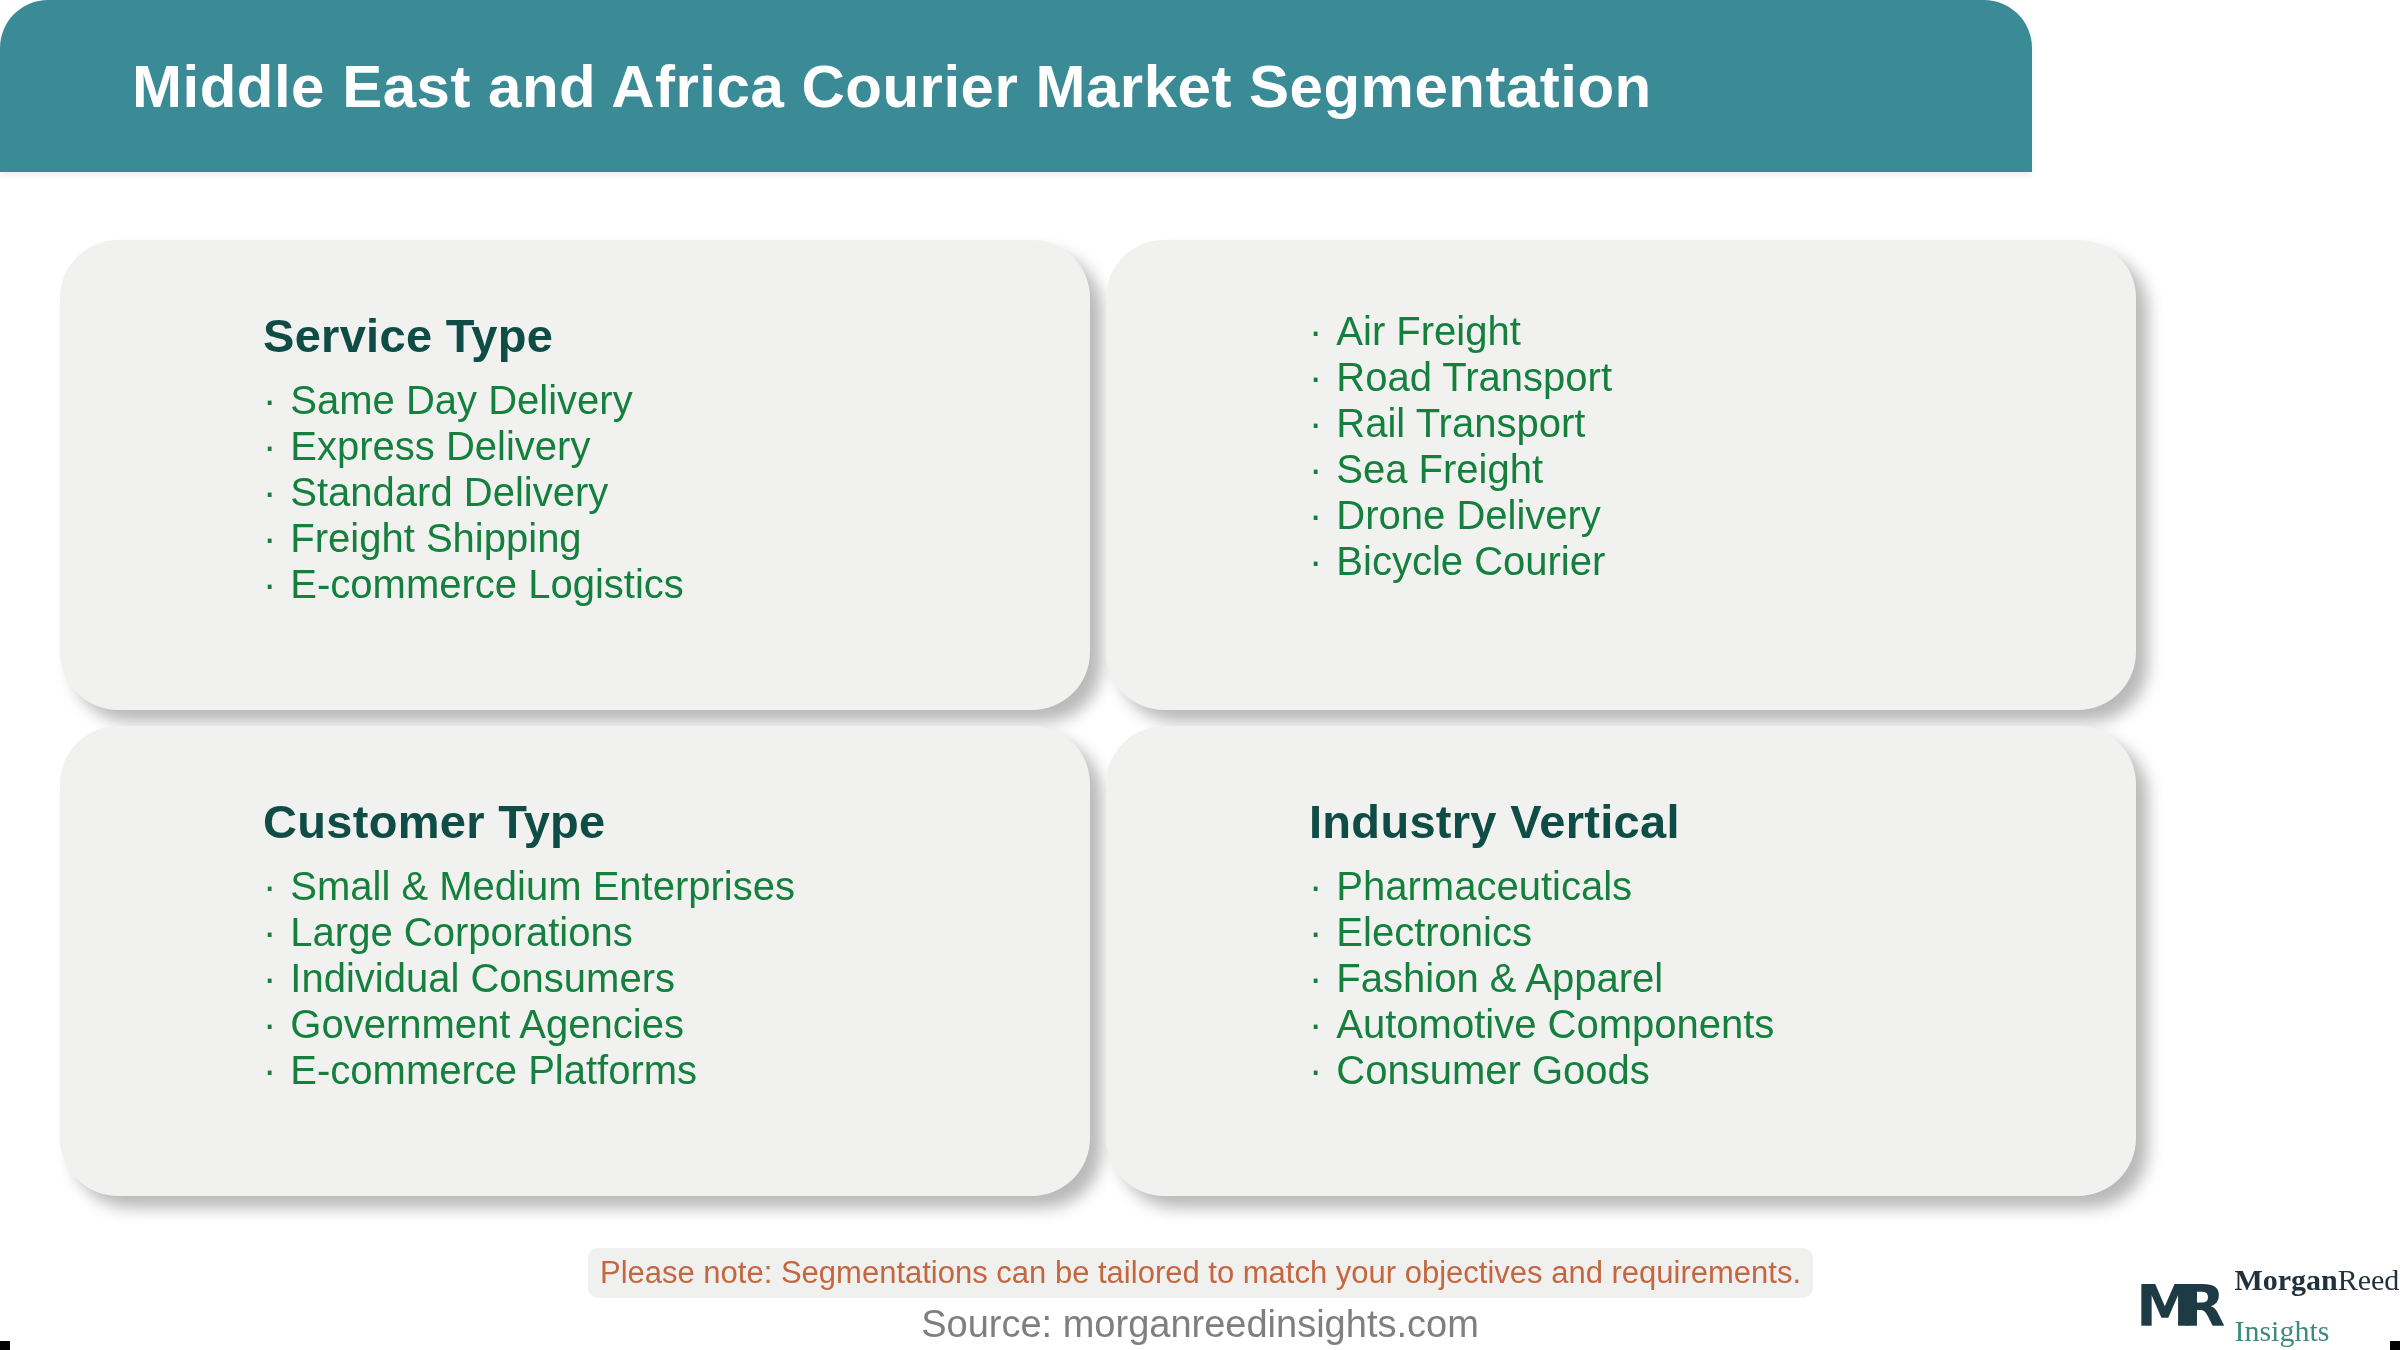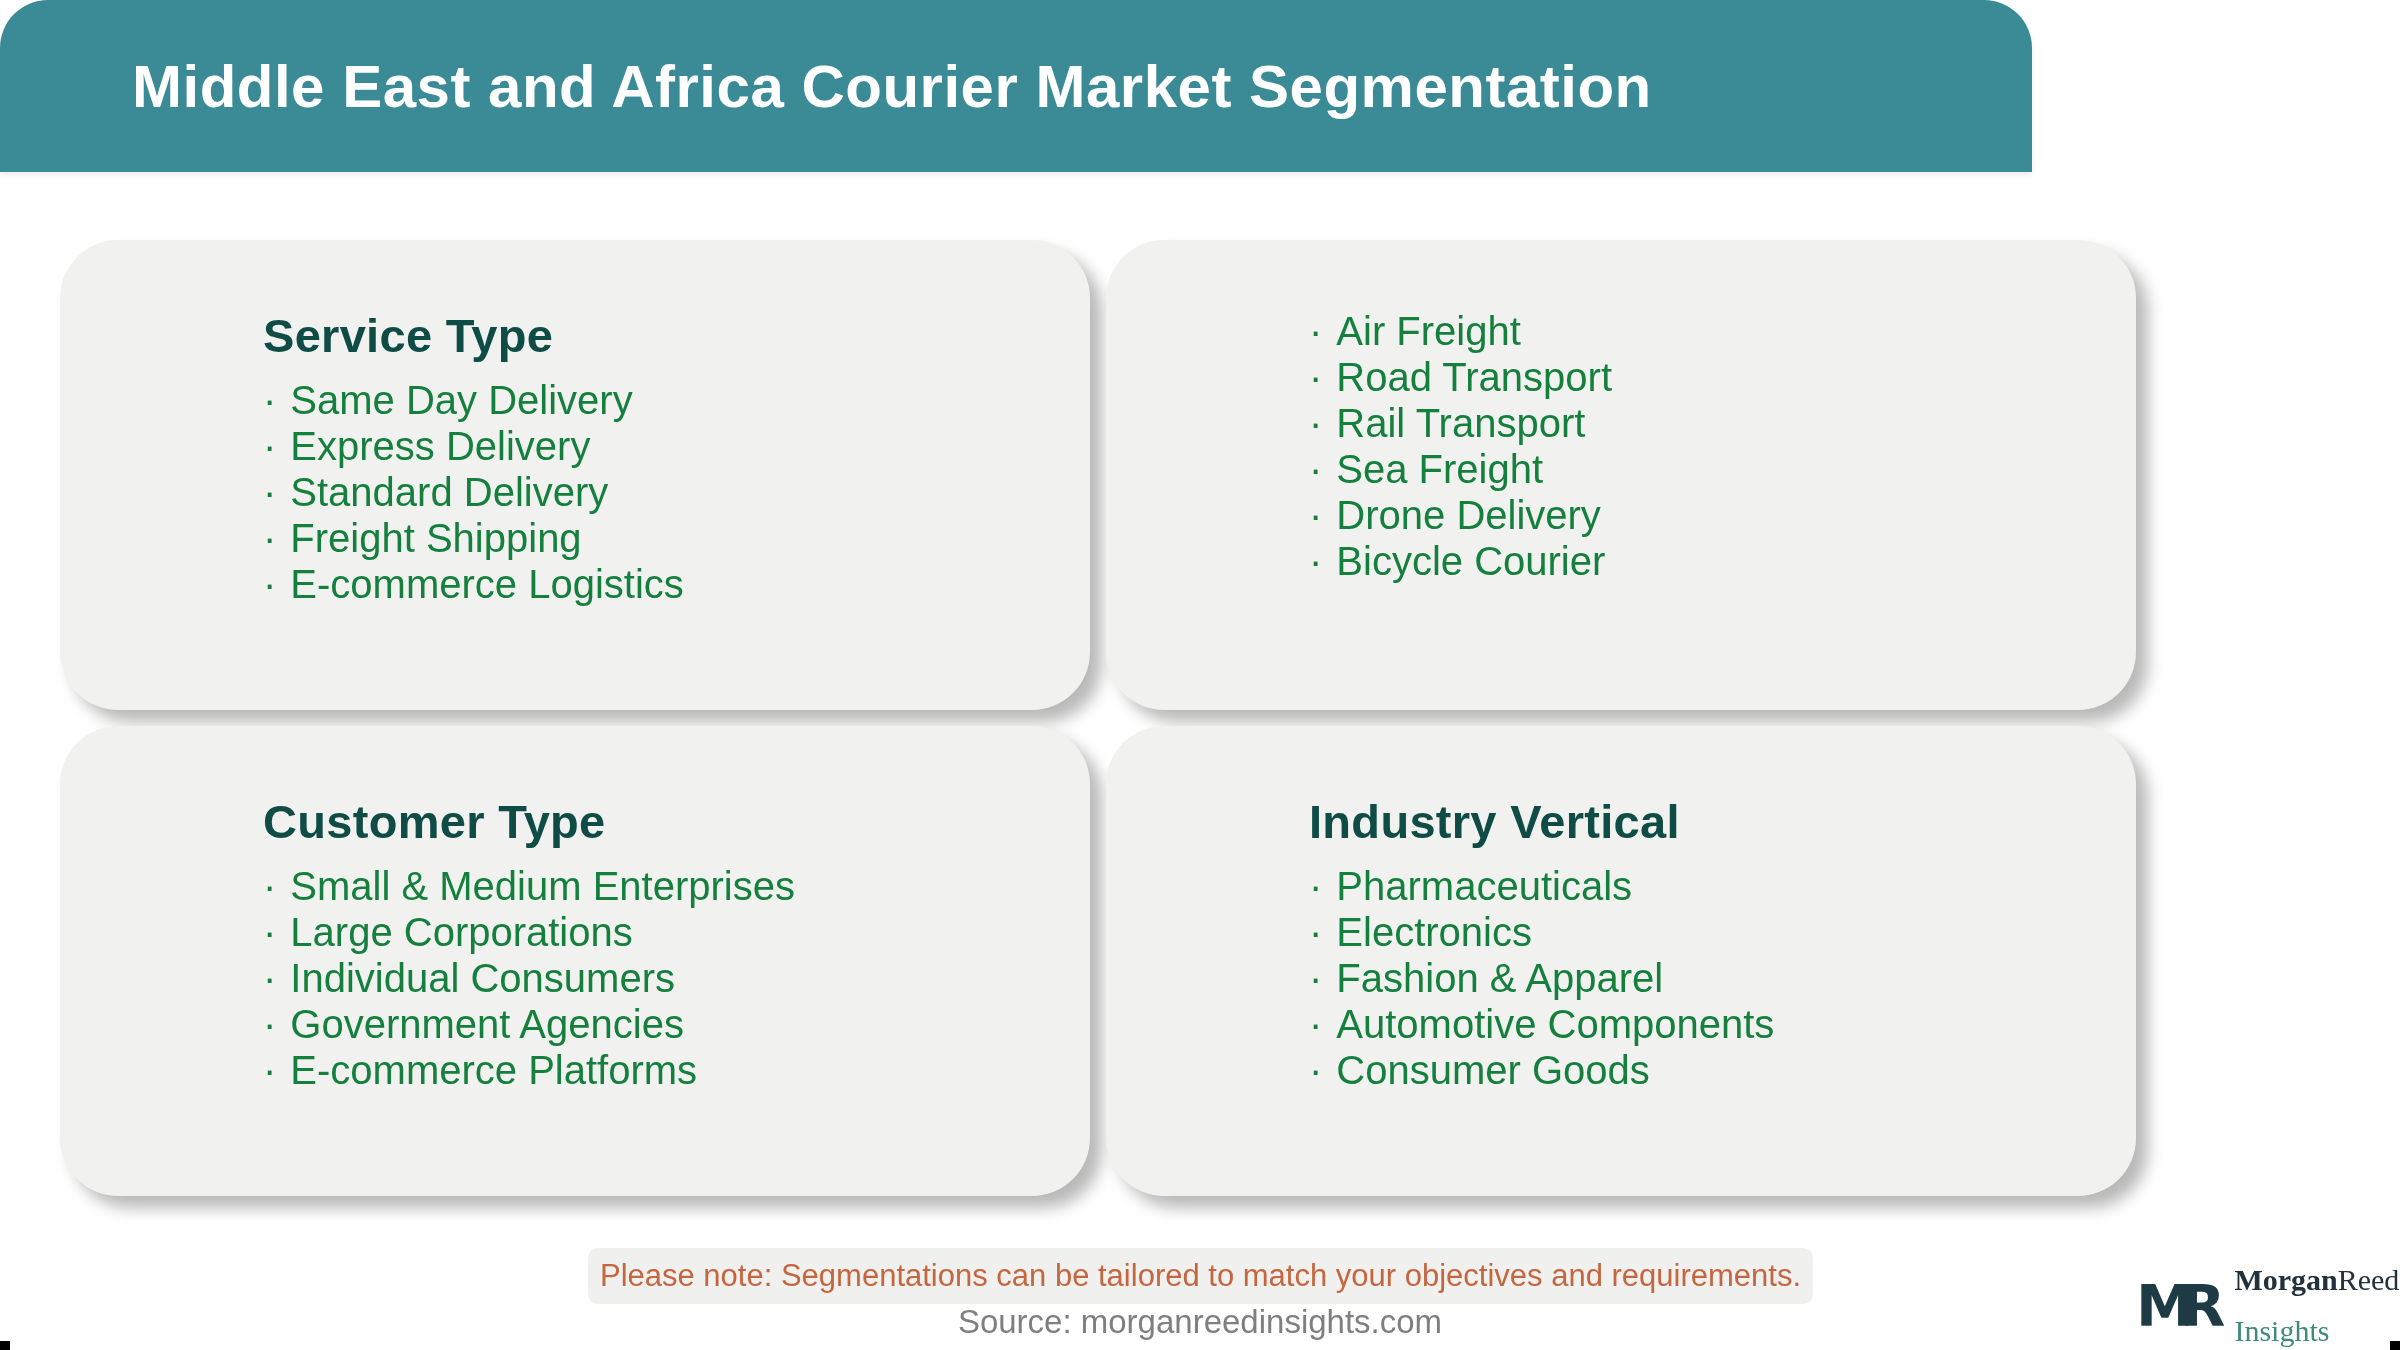--- a/index.html
+++ b/index.html
@@ -74,38 +74,38 @@
     display: inline-block;
     margin-right: 14px;
   }
 
   
   .note-banner {
     position: absolute;
     left: 588px;
     top: 1248px;
     width: 1225px;
-    height: 56px;
+    height: 50px;
     background: #F0F0EE;
     border-radius: 10px;
     display: flex;
     align-items: center;
     justify-content: center;
     color: #C4663F;
     font-size: 31px;
   }
 
   .source-text {
     position: absolute;
     left: 0;
     top: 1303px;
     width: 2400px;
     text-align: center;
     color: #7F7F7F;
-    font-size: 33px;
+    font-size: 38px;
   }
 
   
   .logo {
     position: absolute;
     left: 2136px;
     top: 1266px;
     display: flex;
     align-items: center;
   }

